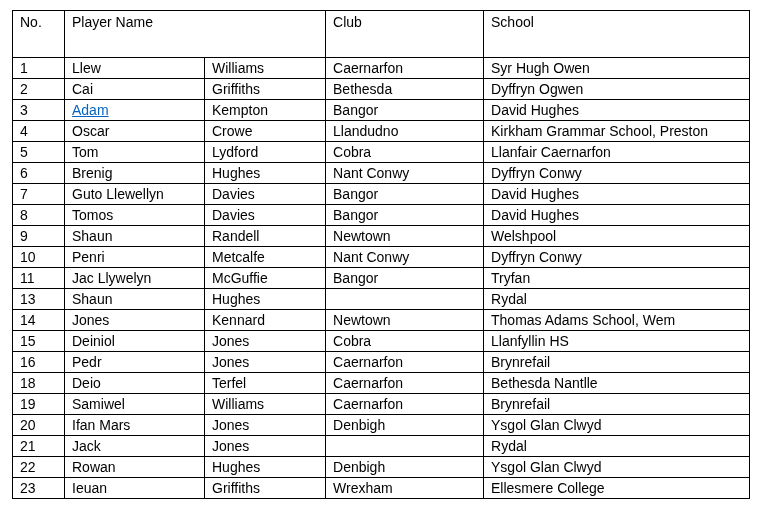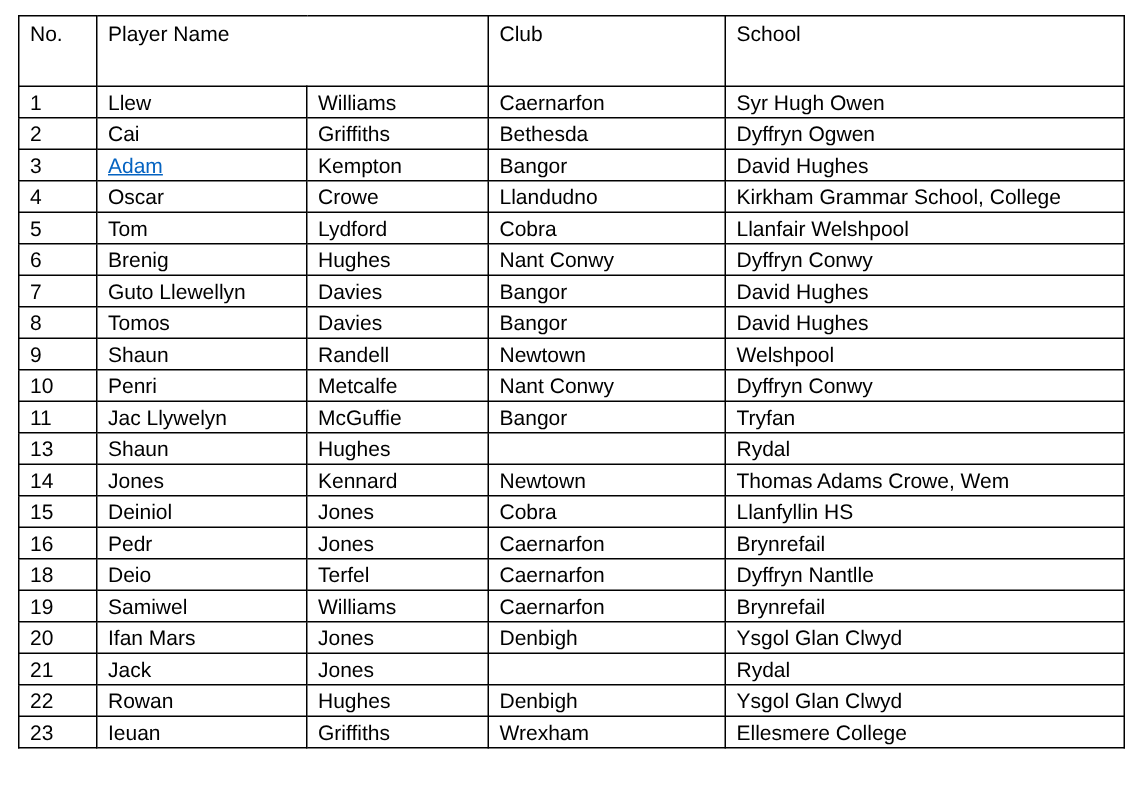--- a/index.html
+++ b/index.html
@@ -88,28 +88,28 @@
           <td><a href="#" class="doc-link" style="color: rgb(5, 99, 193);">Adam</a></td>
           <td>Kempton</td>
           <td>Bangor</td>
           <td>David Hughes</td>
         </tr>
         <tr>
           <td>4</td>
           <td>Oscar</td>
           <td>Crowe</td>
           <td>Llandudno</td>
-          <td>Kirkham Grammar School, College</td>
+          <td>Kirkham Grammar School, Preston</td>
         </tr>
         <tr>
           <td>5</td>
           <td>Tom</td>
           <td>Lydford</td>
           <td>Cobra</td>
-          <td>Llanfair Welshpool</td>
+          <td>Llanfair Caernarfon</td>
         </tr>
         <tr>
           <td>6</td>
           <td>Brenig</td>
           <td>Hughes</td>
           <td>Nant Conwy</td>
           <td>Dyffryn Conwy</td>
         </tr>
         <tr>
           <td>7</td>
@@ -151,42 +151,42 @@
           <td>Shaun</td>
           <td>Hughes</td>
           <td></td>
           <td>Rydal</td>
         </tr>
         <tr>
           <td>14</td>
           <td>Jones</td>
           <td>Kennard</td>
           <td>Newtown</td>
-          <td>Thomas Adams Crowe, Wem</td>
+          <td>Thomas Adams School, Wem</td>
         </tr>
         <tr>
           <td>15</td>
           <td>Deiniol</td>
           <td>Jones</td>
           <td>Cobra</td>
           <td>Llanfyllin HS</td>
         </tr>
         <tr>
           <td>16</td>
           <td>Pedr</td>
           <td>Jones</td>
           <td>Caernarfon</td>
           <td>Brynrefail</td>
         </tr>
         <tr>
           <td>18</td>
           <td>Deio</td>
           <td>Terfel</td>
           <td>Caernarfon</td>
-          <td>Dyffryn Nantlle</td>
+          <td>Bethesda Nantlle</td>
         </tr>
         <tr>
           <td>19</td>
           <td>Samiwel</td>
           <td>Williams</td>
           <td>Caernarfon</td>
           <td>Brynrefail</td>
         </tr>
         <tr>
           <td>20</td>

